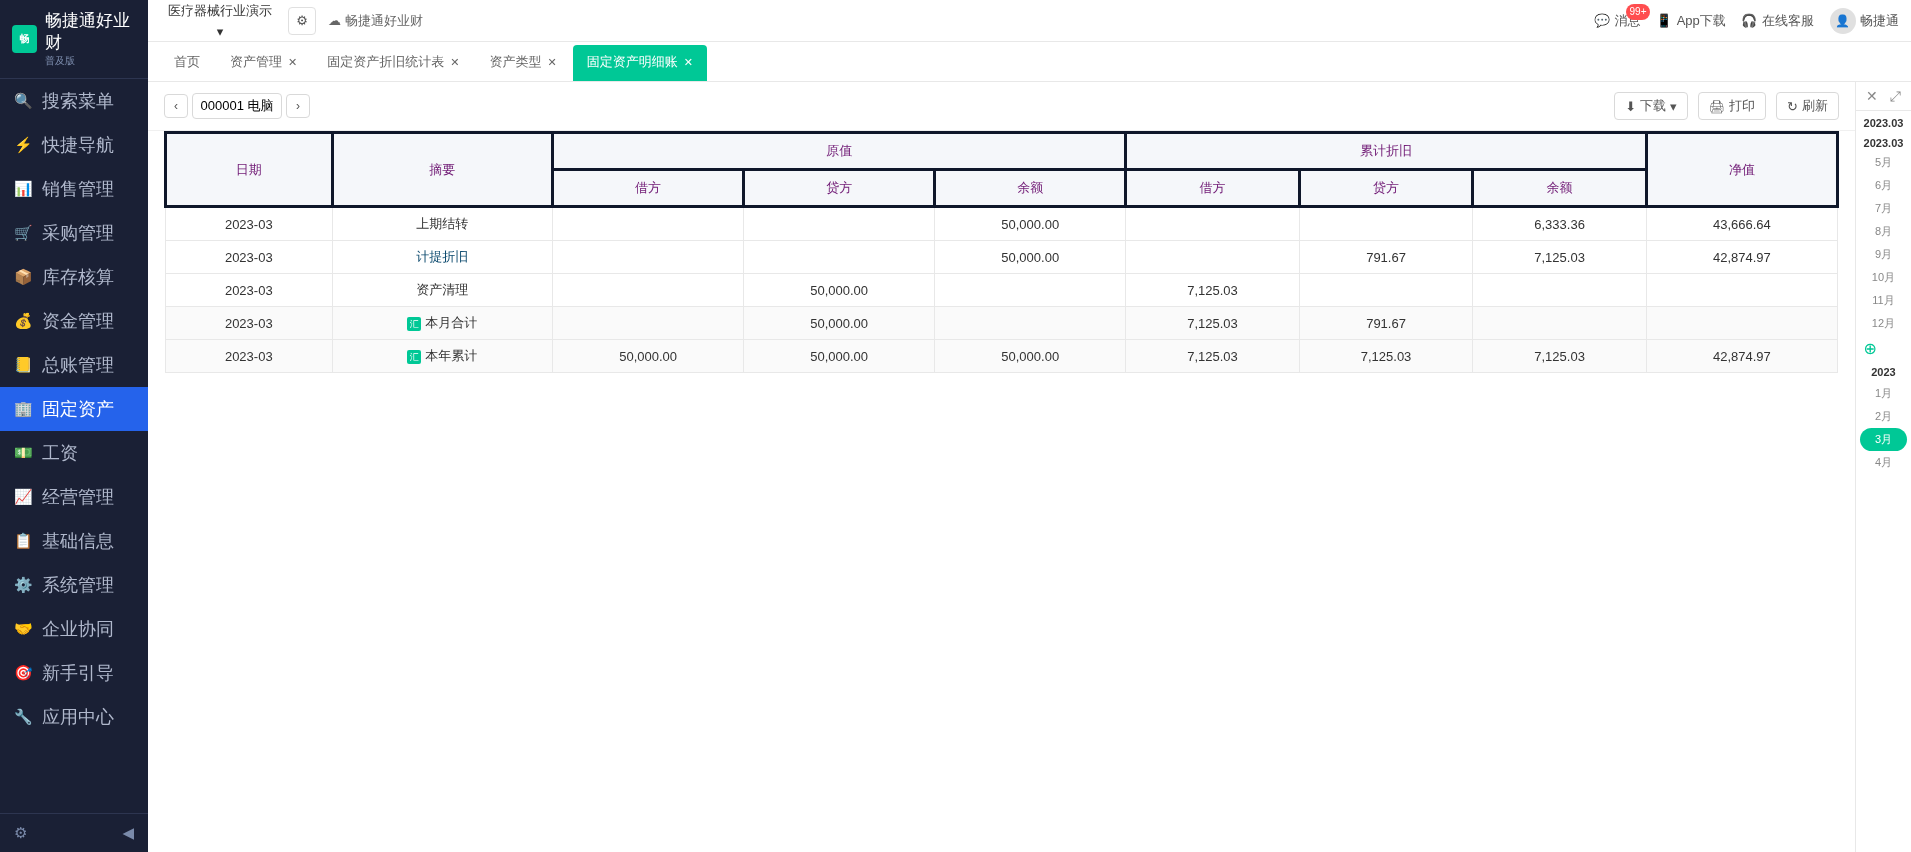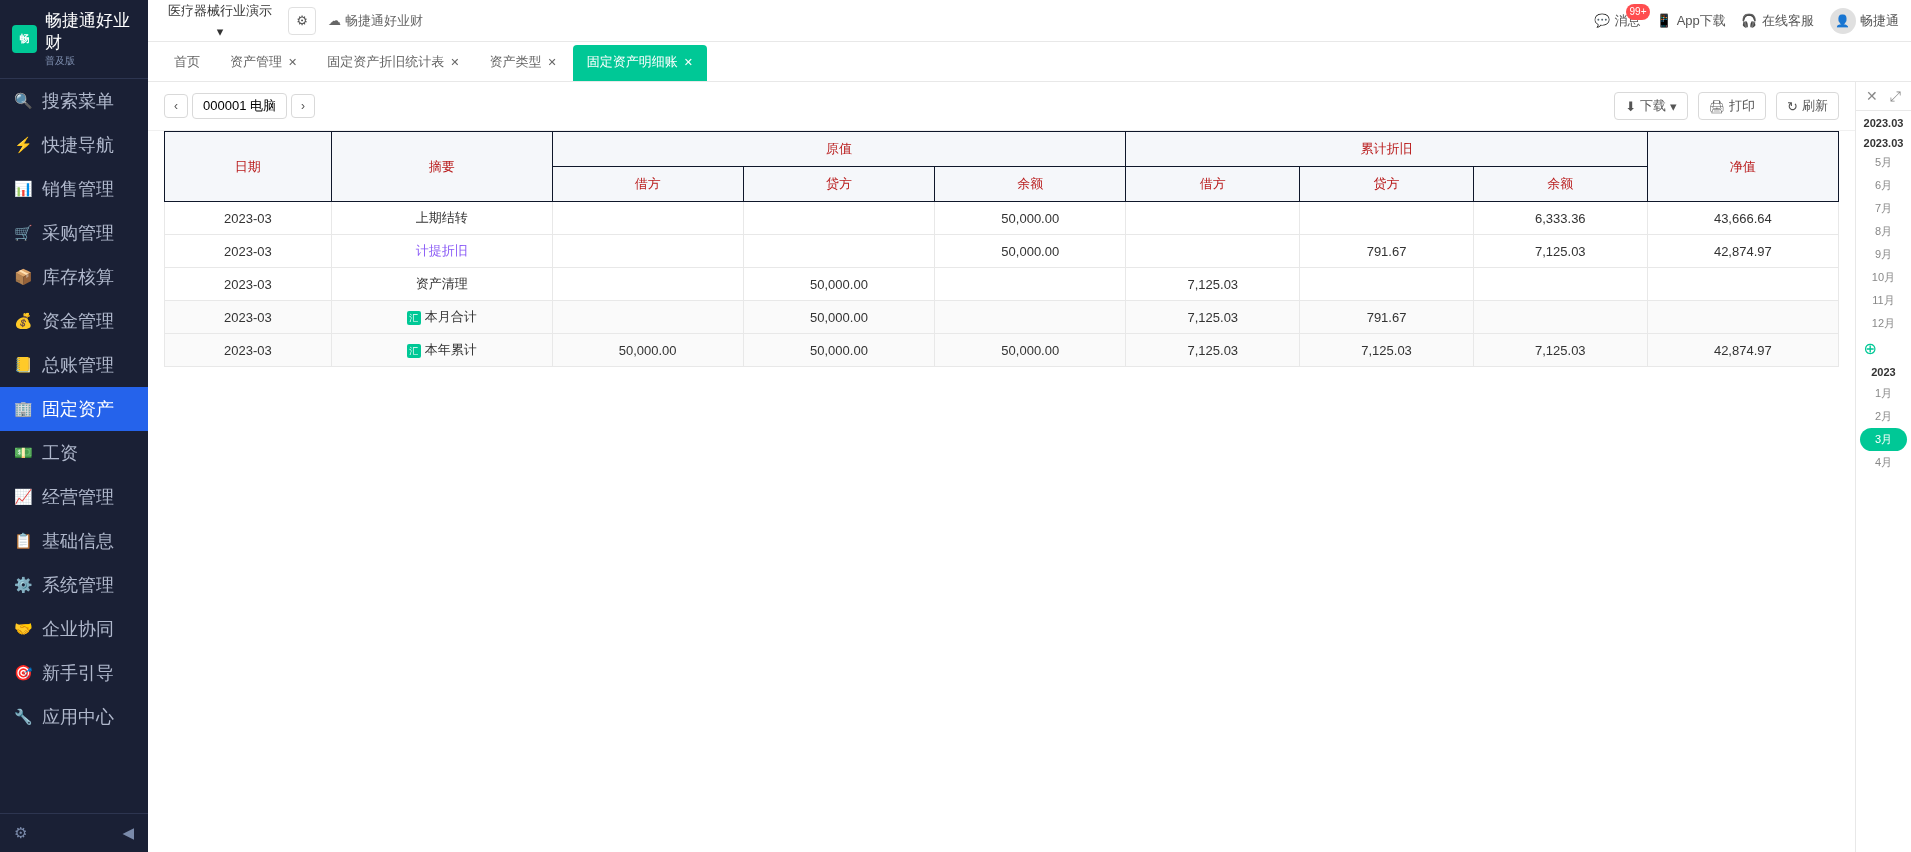--- a/index.html
+++ b/index.html
@@ -176,25 +176,25 @@
     }
     .nav-btn {
       width: 24px; height: 24px;
       display: flex; align-items: center; justify-content: center;
       border: 1px solid #d9d9d9; border-radius: 4px;
       cursor: pointer; background: #fff; color: #555; font-size: 12px;
     }
     .asset-code-box {
       border: 1px solid #d9d9d9;
       border-radius: 4px;
-      padding: 3px 10px;
+      padding: 3px 0;
       font-size: 13px;
       background: #fff;
       min-width: 90px;
-      text-align: left;
+      text-align: center;
     }
     .toolbar-actions {
       display: flex; align-items: center; gap: 10px;
     }
     .toolbar-btn {
       display: flex; align-items: center; gap: 4px;
       padding: 4px 10px;
       border: 1px solid #d9d9d9;
       border-radius: 4px;
       background: #fff;
@@ -210,22 +210,22 @@
     }
     table {
       width: 100%;
       border-collapse: collapse;
       font-size: 13px;
     }
     thead tr th {
       background: #f5f7fa;
       padding: 8px 10px;
       text-align: center;
-      border: 1px solid #0f172a;
-      color: #b91c1c;
+      border: 3px solid #0f172a;
+      color: #701a75;
       font-weight: 500;
       white-space: nowrap;
     }
     tbody tr td {
       padding: 7px 10px;
       border: 1px solid #e8e8e8;
       color: #333;
       text-align: center;
       white-space: nowrap;
     }
@@ -233,21 +233,21 @@
     .row-summary td { background: #fafafa; }
     .summary-icon {
       display: inline-block;
       width: 14px; height: 14px;
       background: #00c896;
       border-radius: 2px;
       color: #fff; font-size: 9px;
       text-align: center; line-height: 14px;
       margin-right: 4px;
     }
-    .text-orange { color: #8b5cf6; }
+    .text-orange { color: #0c4a6e; }
 
     
     .timeline-panel {
       width: 56px;
       background: #fff;
       border-left: 1px solid #e8e8e8;
       display: flex;
       flex-direction: column;
       align-items: center;
       overflow-y: auto;

